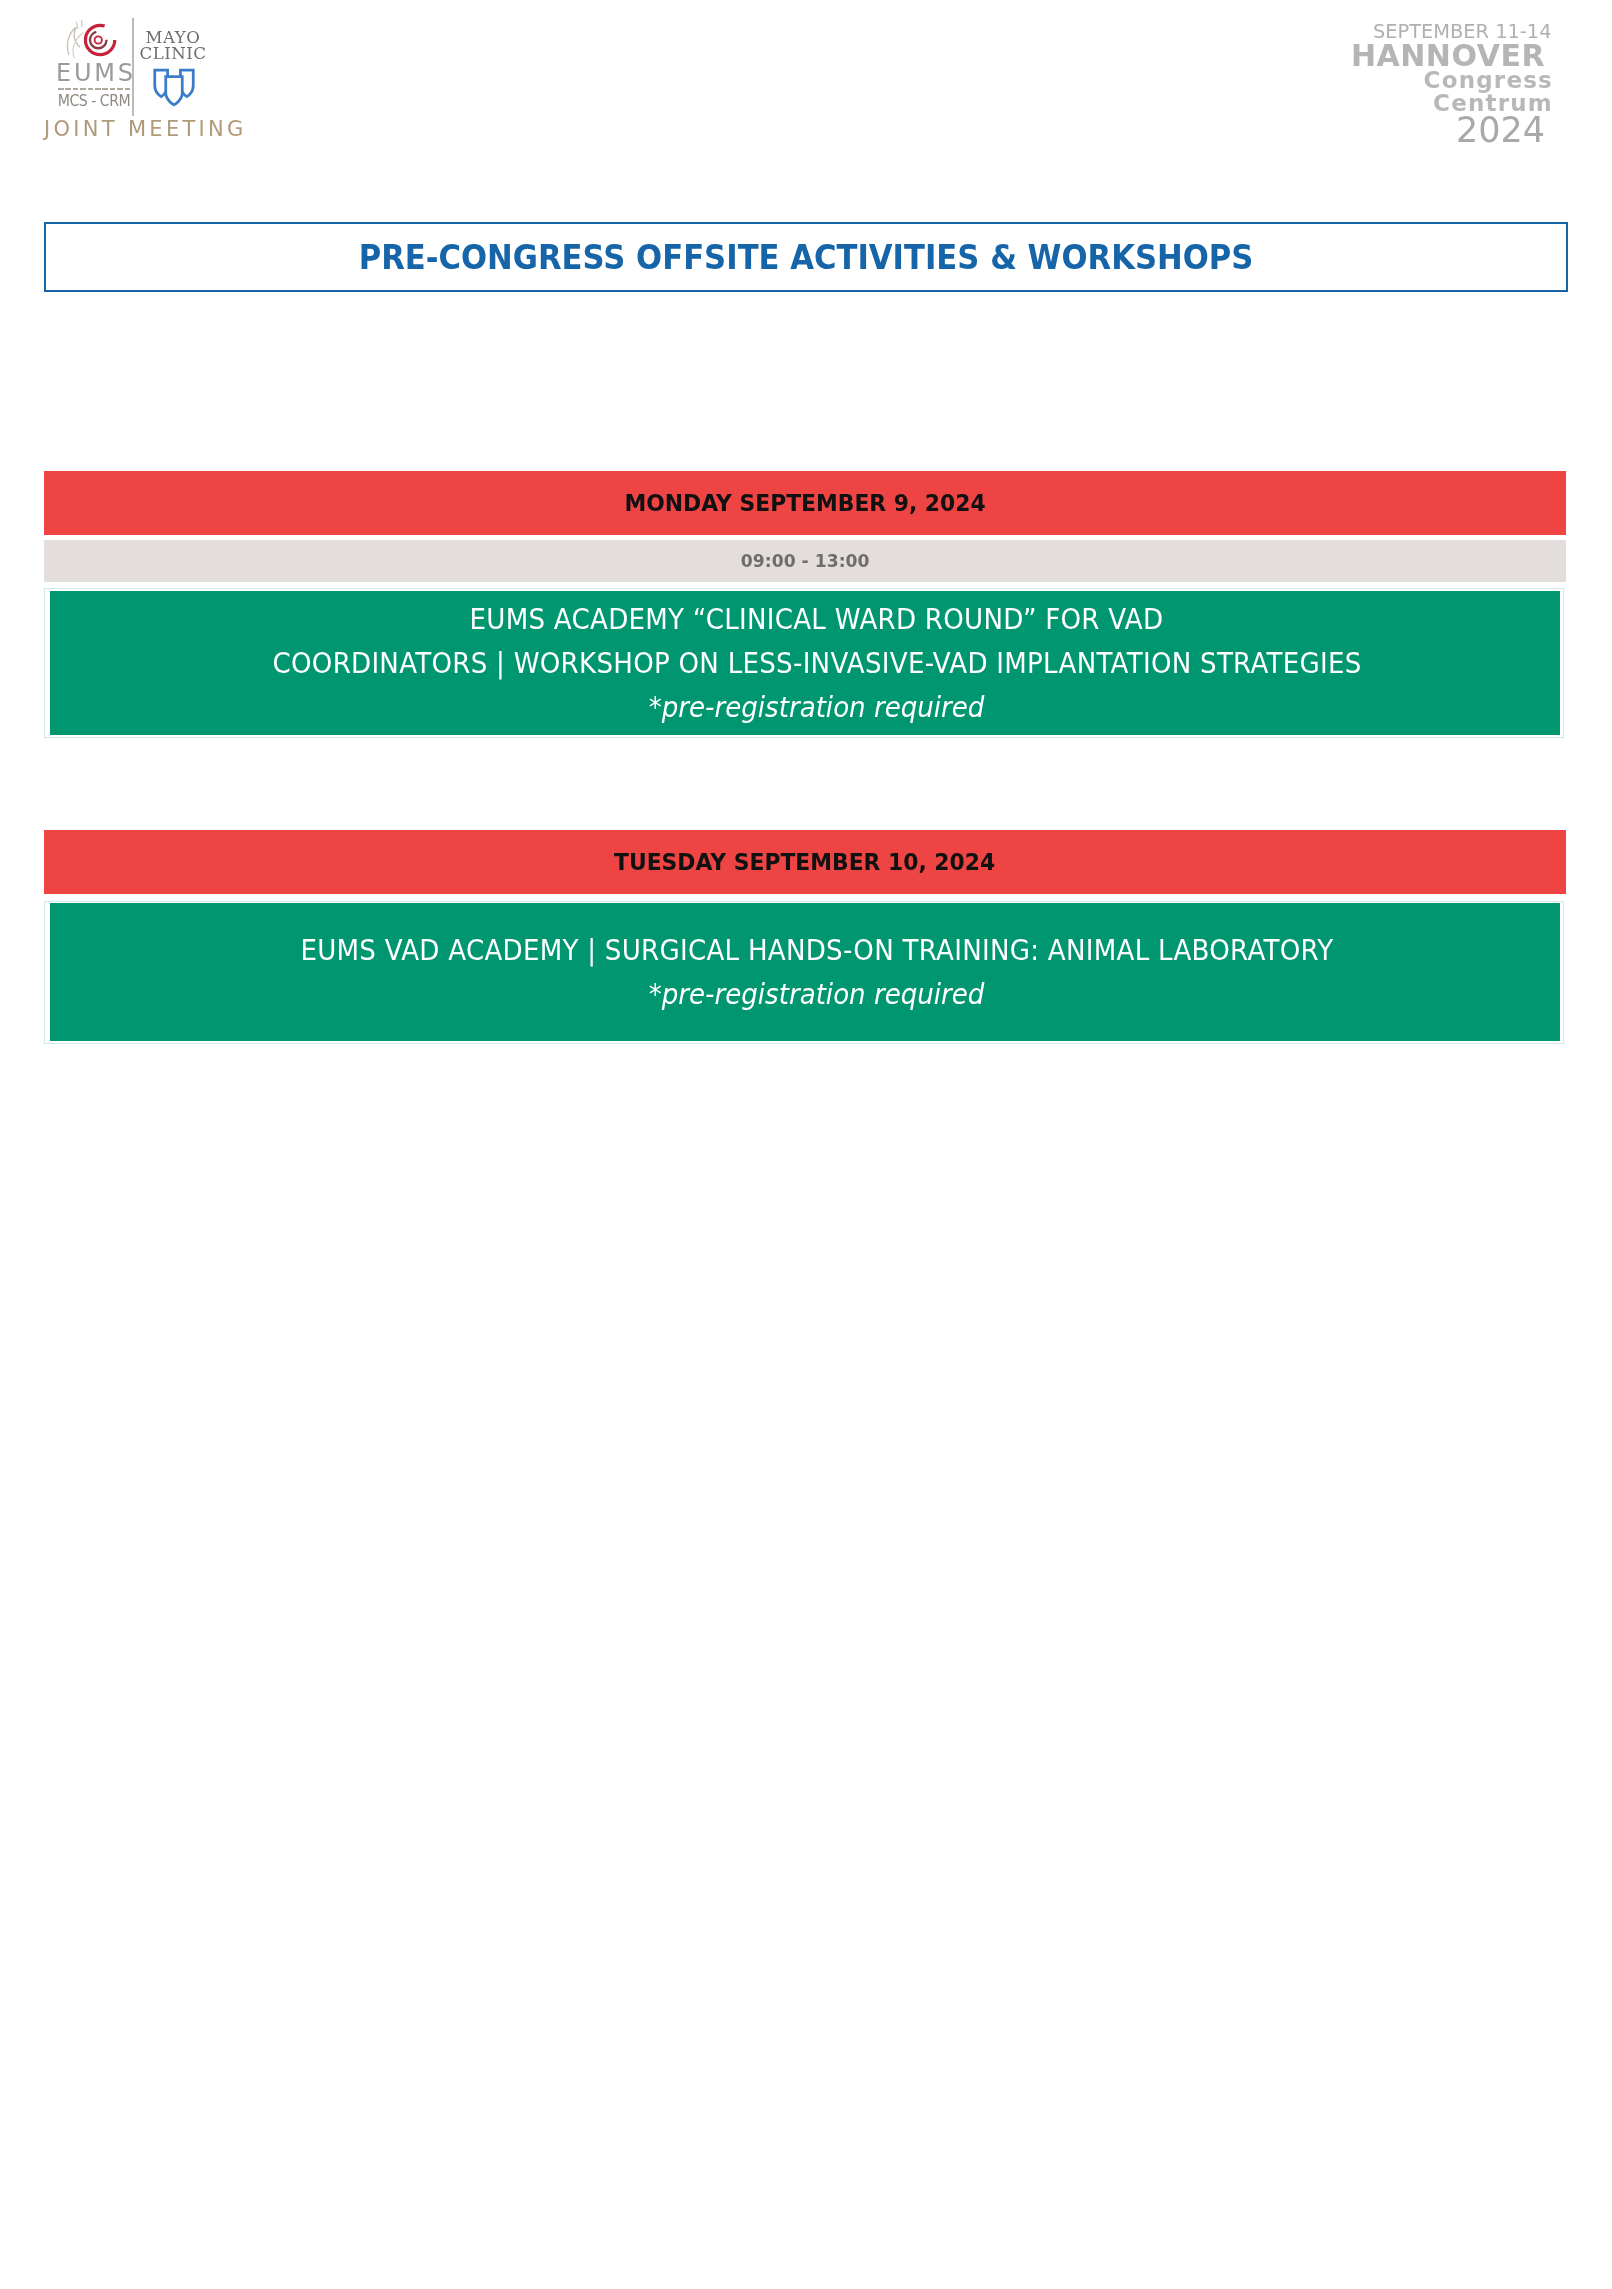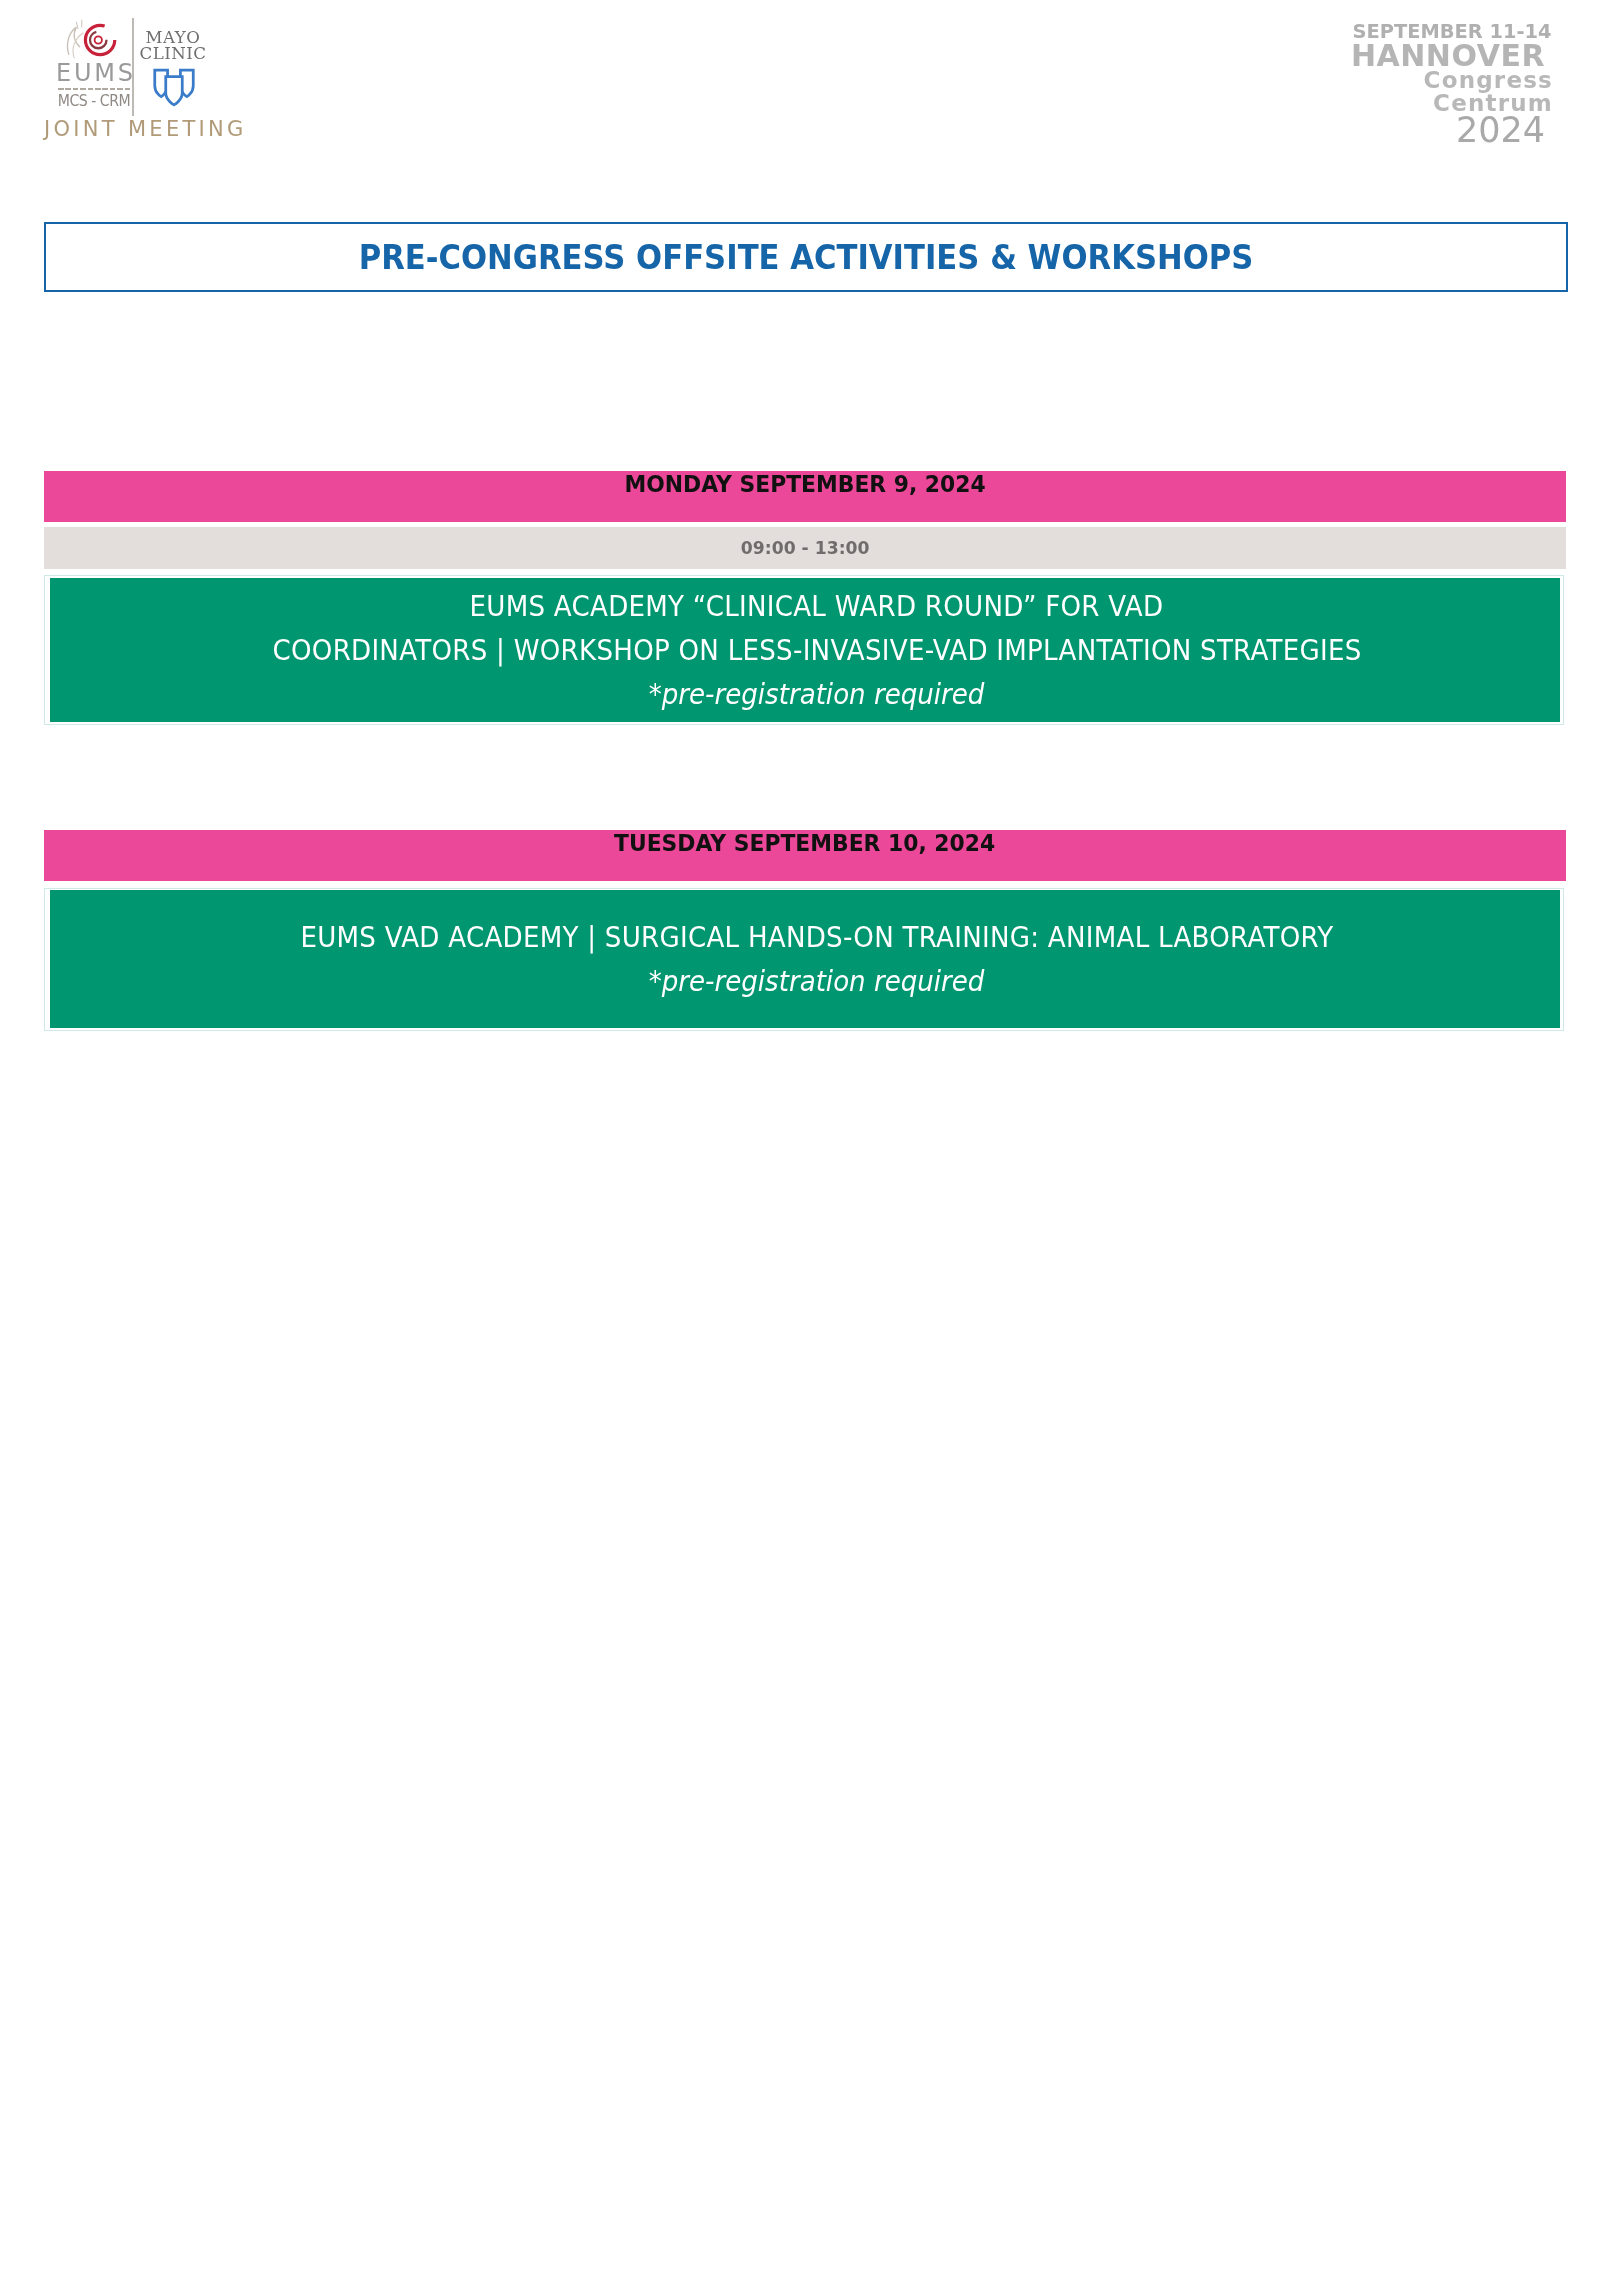--- a/index.html
+++ b/index.html
@@ -111,21 +111,21 @@
       right: 55px;
       top: 22px;
       width: 212px;
       text-align: right;
       color: #b3b3b3;
       font-family: "DejaVu Sans", sans-serif;
       line-height: 1;
     }
     .logo-right .lr-dates {
       font-size: 19.4px;
-      font-weight: bold;
+      font-weight: normal;
       letter-spacing: 0px;
       color: #b0b0b0;
       display: block;
       margin-right: 5.5px;
     }
     .logo-right .lr-city {
       font-size: 30px;
       font-weight: bold;
       color: #b5b5b5;
       display: block;
@@ -178,24 +178,24 @@
     
     .day {
       position: absolute;
       left: 44px;
       width: 1522px;
     }
     .day-1 { top: 471px; }
     .day-2 { top: 830px; }
 
     .day-header {
-      height: 51px;
-      background: #ec4899;
+      height: 64px;
+      background: #ef4444;
       display: flex;
-      align-items: flex-start;
+      align-items: center;
       justify-content: center;
     }
     .day-header span {
       font-family: "DejaVu Sans", sans-serif;
       font-weight: bold;
       font-size: 23px;
       color: #111111;
       transform: scaleX(0.95);
       white-space: nowrap;
     }

